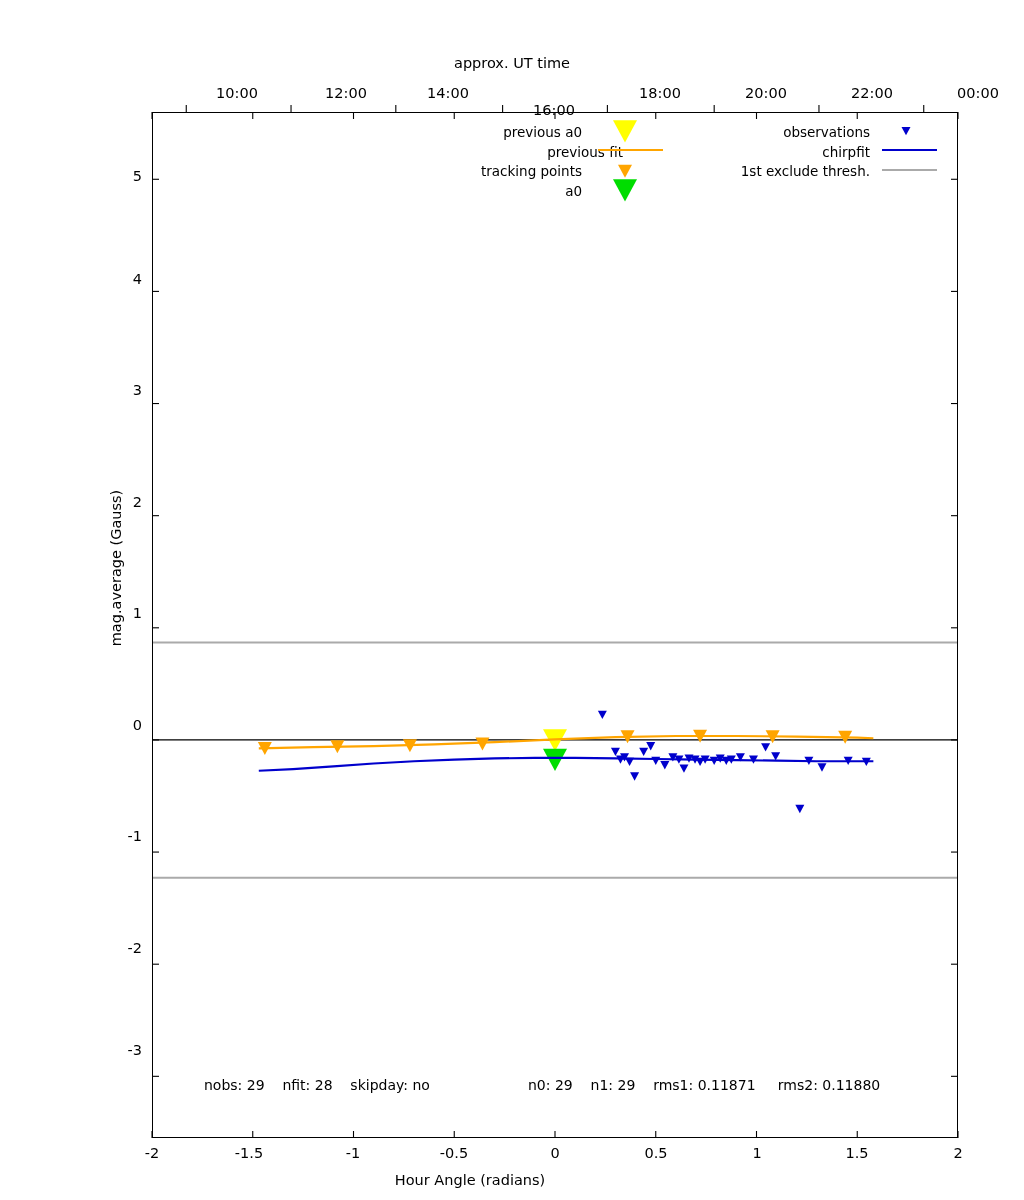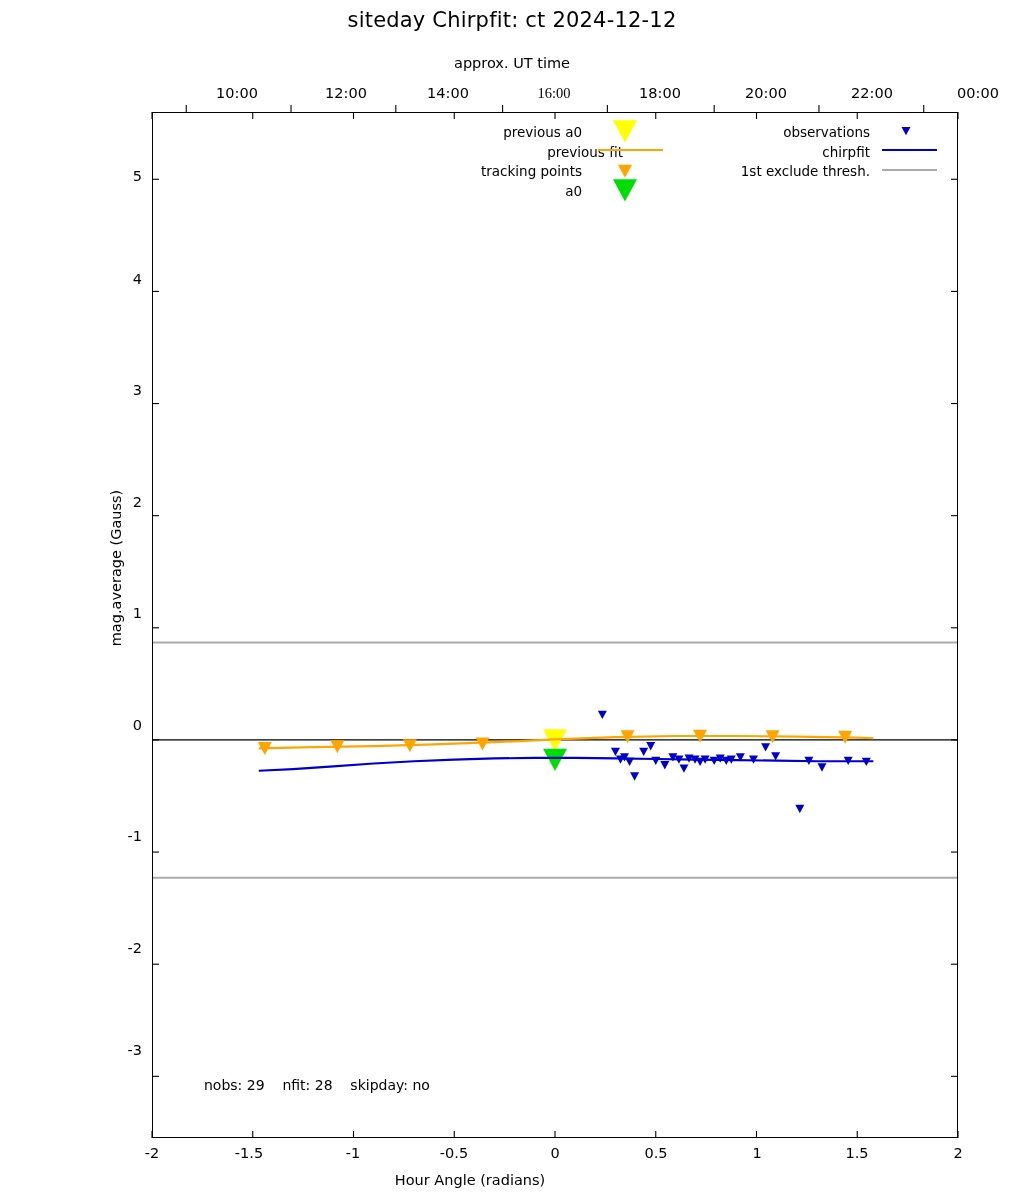--- a/index.html
+++ b/index.html
@@ -102,32 +102,31 @@
     position: absolute;
     font-size: 14px;
     white-space: pre;
   }
 </style>
 </head>
 <body>
 
 <div class="figure">
 
-  <div class="title">siteday Chirpfit:  ct  2024-12-12</div>
   <div class="top-axis-label">approx. UT time</div>
 
   <div class="plot-area"></div>
 
   <div class="xlabel">Hour Angle (radians)</div>
   <div class="ylabel">mag.average (Gauss)</div>
 
   <div class="tick-label tick-x-top" style="left:207px; top:85px;">10:00</div>
   <div class="tick-label tick-x-top" style="left:316px; top:85px;">12:00</div>
   <div class="tick-label tick-x-top" style="left:418px; top:85px;">14:00</div>
-  <div class="tick-label tick-x-top" style="left:524px; top:85px;font-family:Liberation Serif, serif;">16:00</div>
+  <div class="tick-label tick-x-top" style="left:524px; top:102px;">16:00</div>
   <div class="tick-label tick-x-top" style="left:630px; top:85px;">18:00</div>
   <div class="tick-label tick-x-top" style="left:736px; top:85px;">20:00</div>
   <div class="tick-label tick-x-top" style="left:842px; top:85px;">22:00</div>
   <div class="tick-label tick-x-top" style="left:948px; top:85px;">00:00</div>
 
   <div class="tick-label tick-x-bottom" style="left:152px; top:1145px;">-2</div>
   <div class="tick-label tick-x-bottom" style="left:249px; top:1145px;">-1.5</div>
   <div class="tick-label tick-x-bottom" style="left:353px; top:1145px;">-1</div>
   <div class="tick-label tick-x-bottom" style="left:454px; top:1145px;">-0.5</div>
   <div class="tick-label tick-x-bottom" style="left:555px; top:1145px;">0</div>
@@ -149,20 +148,21 @@
   <div class="legend-text legend-right" style="left:582px; top:124px;">previous a0</div>
   <div class="legend-text legend-right" style="left:582px; top:144px;margin-left:41px;">previous fit</div>
   <div class="legend-text legend-right" style="left:582px; top:163px;">tracking points</div>
   <div class="legend-text legend-right" style="left:582px; top:183px;">a0</div>
 
   <div class="legend-text legend-right" style="left:870px; top:124px;">observations</div>
   <div class="legend-text legend-right" style="left:870px; top:144px;">chirpfit</div>
   <div class="legend-text legend-right" style="left:870px; top:163px;">1st exclude thresh.</div>
 
   <div class="footer-text" style="left:204px; top:1077px;">nobs: 29    nfit: 28    skipday: no</div>
+  <div class="footer-text" style="left:528px; top:1077px;">n0: 29    n1: 29    rms1: 0.11871     rms2: 0.11880</div>
 
   <svg class="overlay">
     <defs>
       <clipPath id="plotclip">
         <rect x="152" y="112" width="806" height="1026"></rect>
       </clipPath>
     </defs>
     <g id="svg-content">
         <line x1="152" y1="1138" x2="152" y2="1131" stroke="#000" stroke-width="1.1"></line>
         <line x1="152" y1="112" x2="152" y2="119" stroke="#000" stroke-width="1.1"></line>

